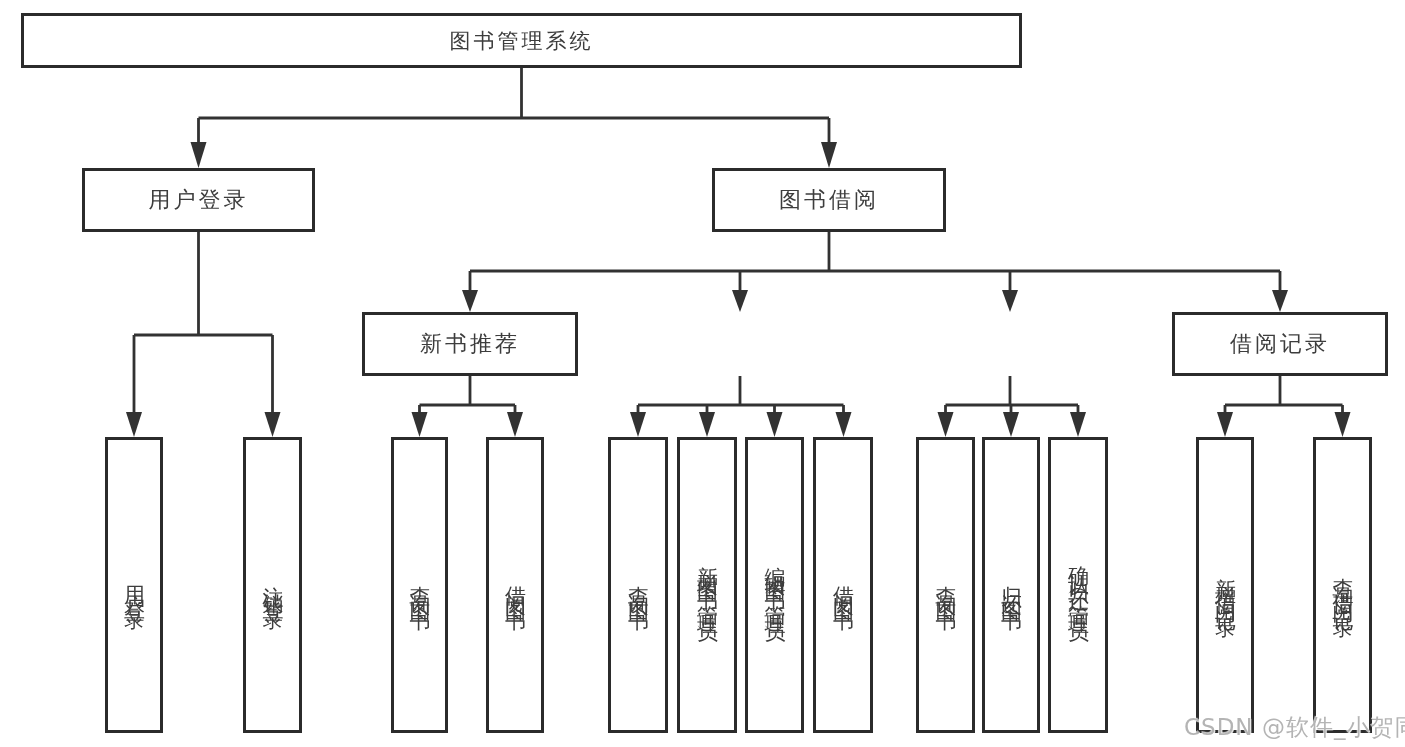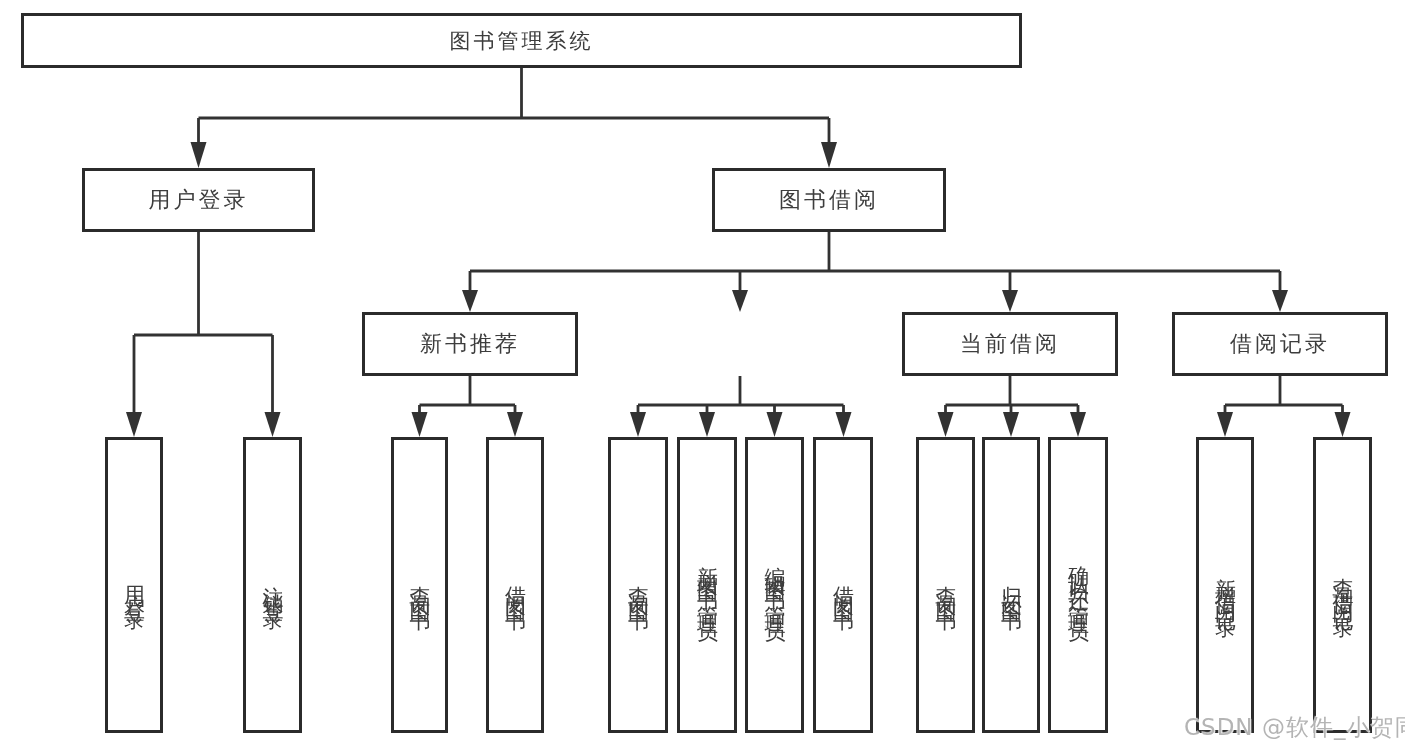--- a/index.html
+++ b/index.html
@@ -110,23 +110,20 @@
   <div class="node node-h" style="left:82px; top:168px; width:233px; height:64px;">
     <span>用户登录</span>
   </div>
   <div class="node node-h" style="left:712px; top:168px; width:234px; height:64px;">
     <span>图书借阅</span>
   </div>
 
   <div class="node node-h" style="left:362px; top:312px; width:216px; height:64px;">
     <span>新书推荐</span>
   </div>
-  <div class="node node-h" style="left:902px; top:312px; width:216px; height:64px;">
-    <span>当前借阅</span>
-  </div>
   <div class="node node-h" style="left:1172px; top:312px; width:216px; height:64px;">
     <span>借阅记录</span>
   </div>
 
   <div class="node node-v" style="left:105px; top:437px; width:58px; height:296px;">
     <span>用户登录</span>
   </div>
   <div class="node node-v" style="left:243px; top:437px; width:59px; height:296px;">
     <span>注销登录</span>
   </div>

